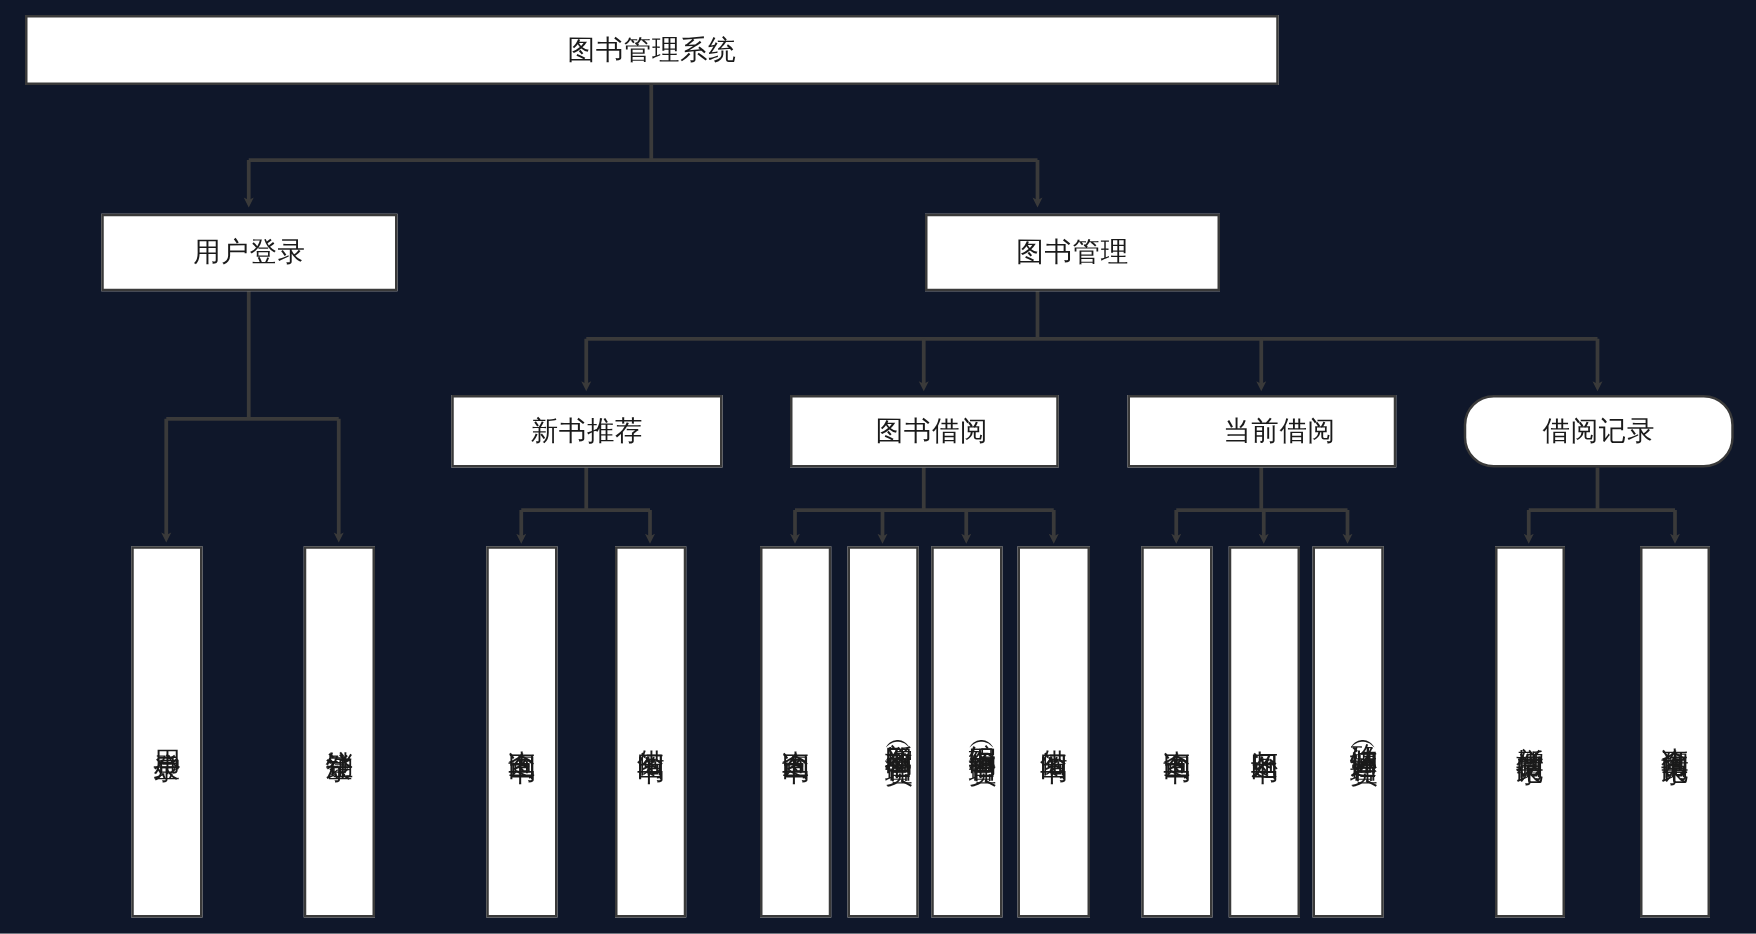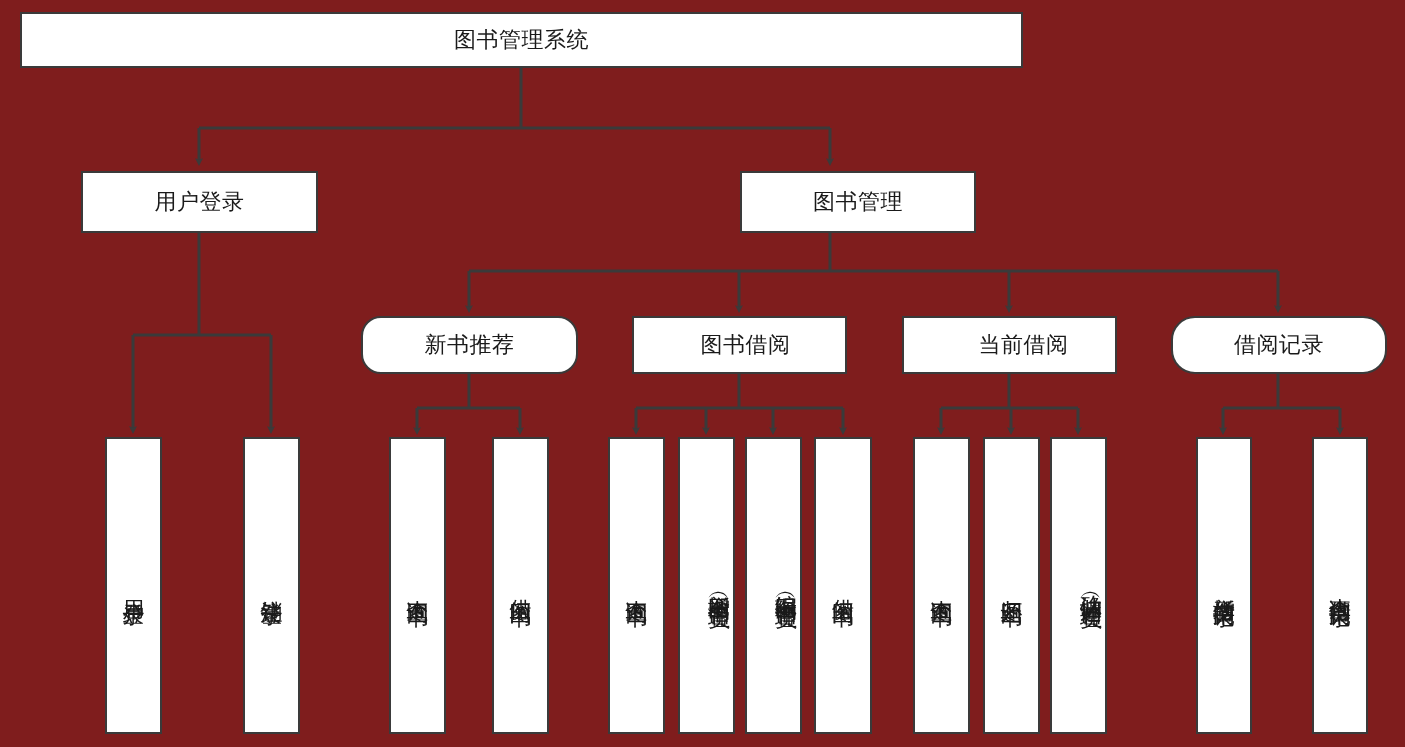--- a/index.html
+++ b/index.html
@@ -8,21 +8,21 @@
     padding: 0;
     background: #ffffff;
   }
   body {
     font-family: "Liberation Sans", "DejaVu Sans", sans-serif;
   }
   #diagram-root {
     position: relative;
     width: 1405px;
     height: 747px;
-    background: #7f1d1d;
+    background: #0f172a;
     overflow: hidden;
   }
   #diagram-svg {
     position: absolute;
     left: 0;
     top: 0;
     width: 1405px;
     height: 747px;
   }
   .node {
@@ -129,21 +129,21 @@
     <span>图书管理系统</span>
   </div>
 
   <div class="node node-h" style="left:81px; top:171px; width:237px; height:62px;">
     <span>用户登录</span>
   </div>
   <div class="node node-h" style="left:711px; top:171px; width:236px; height:62px;margin-left:29px;">
     <span>图书管理</span>
   </div>
 
-  <div class="node node-h" style="left:361px; top:316px; width:217px; height:58px;border-radius:20px;">
+  <div class="node node-h" style="left:361px; top:316px; width:217px; height:58px;">
     <span>新书推荐</span>
   </div>
   <div class="node node-h" style="left:632px; top:316px; width:215px; height:58px;padding-left:12px;">
     <span>图书借阅</span>
   </div>
   <div class="node node-h" style="left:902px; top:316px; width:215px; height:58px;padding-left:28px;">
     <span>当前借阅</span>
   </div>
   <div class="node node-h" style="left:1171px; top:316px; width:216px; height:58px;border-radius:24px;">
     <span>借阅记录</span>

